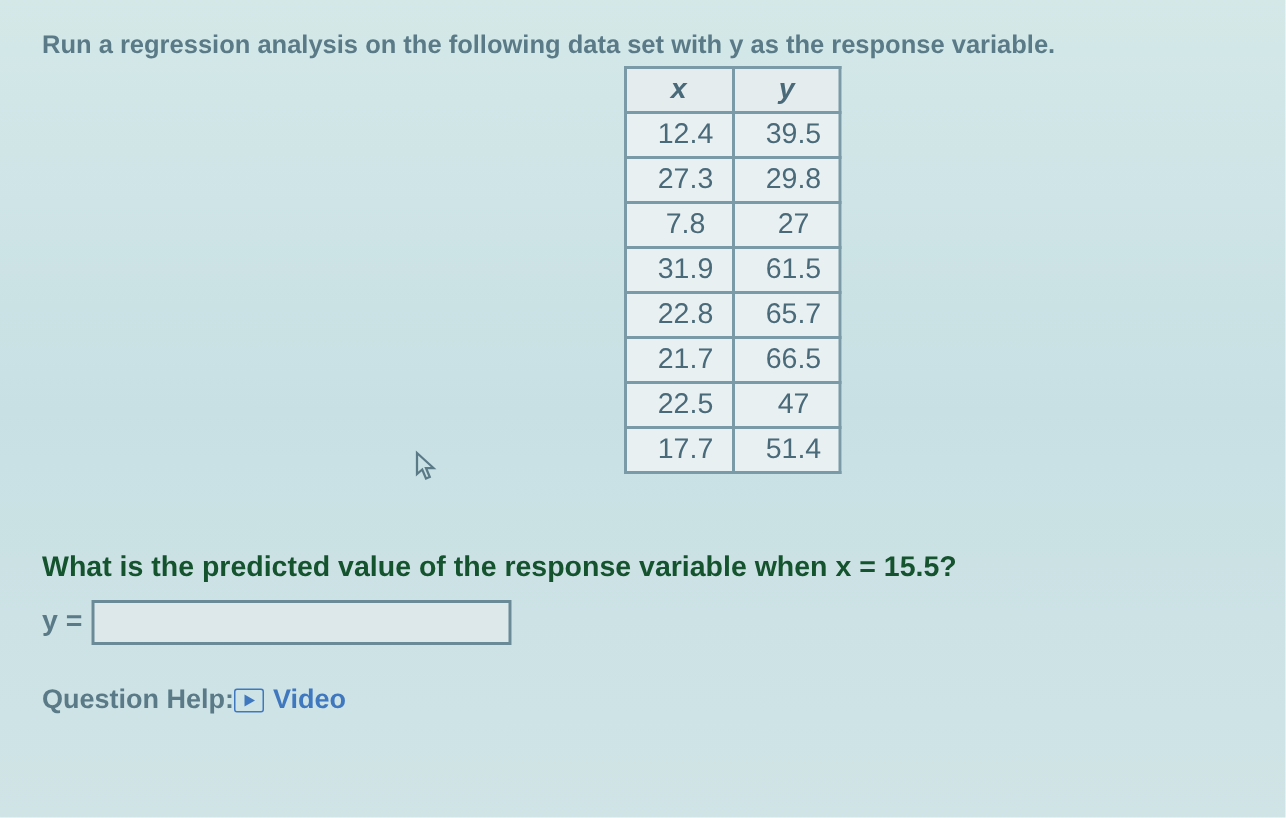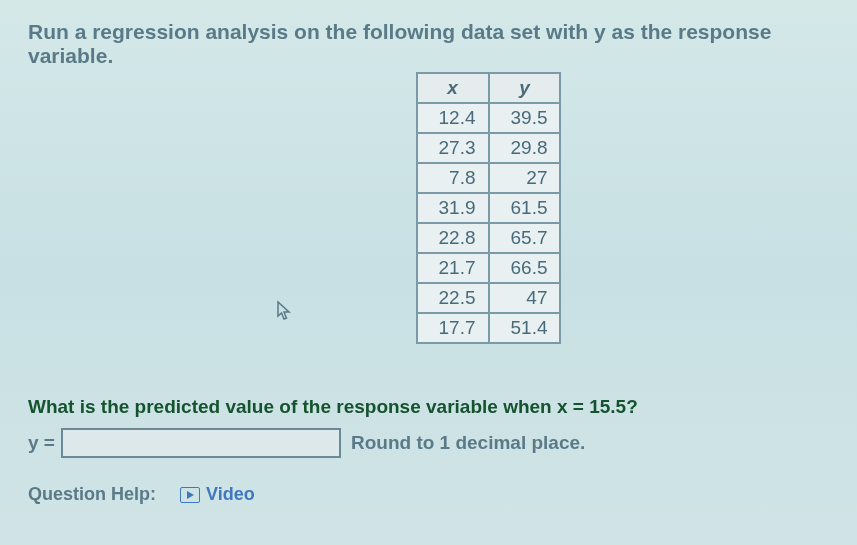--- a/index.html
+++ b/index.html
@@ -11,21 +11,21 @@
       font-family: Arial, Helvetica, sans-serif;
       background: linear-gradient(to bottom, #d4e8e8 0%, #c8e0e4 50%, #d0e4e6 100%);
       width: 857px;
       height: 545px;
       padding: 20px 28px;
       color: #4a6a7a;
       position: relative;
       overflow: hidden;
     }
     .instruction {
-      font-size: 21px;
+      font-size: 17px;
       font-weight: bold;
       color: #5a7a88;
       margin-bottom: 8px;
     }
     .table-container {
       display: flex;
       justify-content: center;
       margin-top: -4px;
       margin-left: 120px;
     }
@@ -41,21 +41,20 @@
       color: #4a6a7a;
       min-width: 62px;
       height: 28px;
     }
     th {
       font-weight: bold;
       font-style: italic;
       background: #e4ecee;
     }
     td {
-      text-align: right;
       padding-right: 12px;
       padding-left: 21px;
     }
     .question-section {
       margin-top: 52px;
     }
     .question-text {
       font-size: 19px;
       font-weight: bold;
       color: #14532d;
@@ -79,21 +78,21 @@
     }
     .round-text {
       font-weight: bold;
       color: #5a7a88;
       margin-left: 4px;
     }
     .help-row {
       margin-top: 26px;
       display: flex;
       align-items: center;
-      gap: 24px;
+      gap: 0;
       font-size: 18px;
       color: #5a7a88;
     }
     .help-label {
       font-weight: bold;
     }
     .video-link {
       color: #4078c0;
       cursor: pointer;
       display: flex;
@@ -178,21 +177,20 @@
       </tr>
     </tbody>
   </table>
 </div>
 
 <div class="question-section">
   <div class="question-text">What is the predicted value of the response variable when x = 15.5?</div>
   <div class="answer-row">
     <span>y =</span>
     <input type="text" class="answer-input" value="" style="">
-    <span class="round-text">Round to 1 decimal place.</span>
   </div>
 </div>
 
 <div class="help-row">
   <span class="help-label">Question Help:</span>
   <span class="video-link">
     <span class="play-icon"></span>
     <span>Video</span>
   </span>
 </div>

